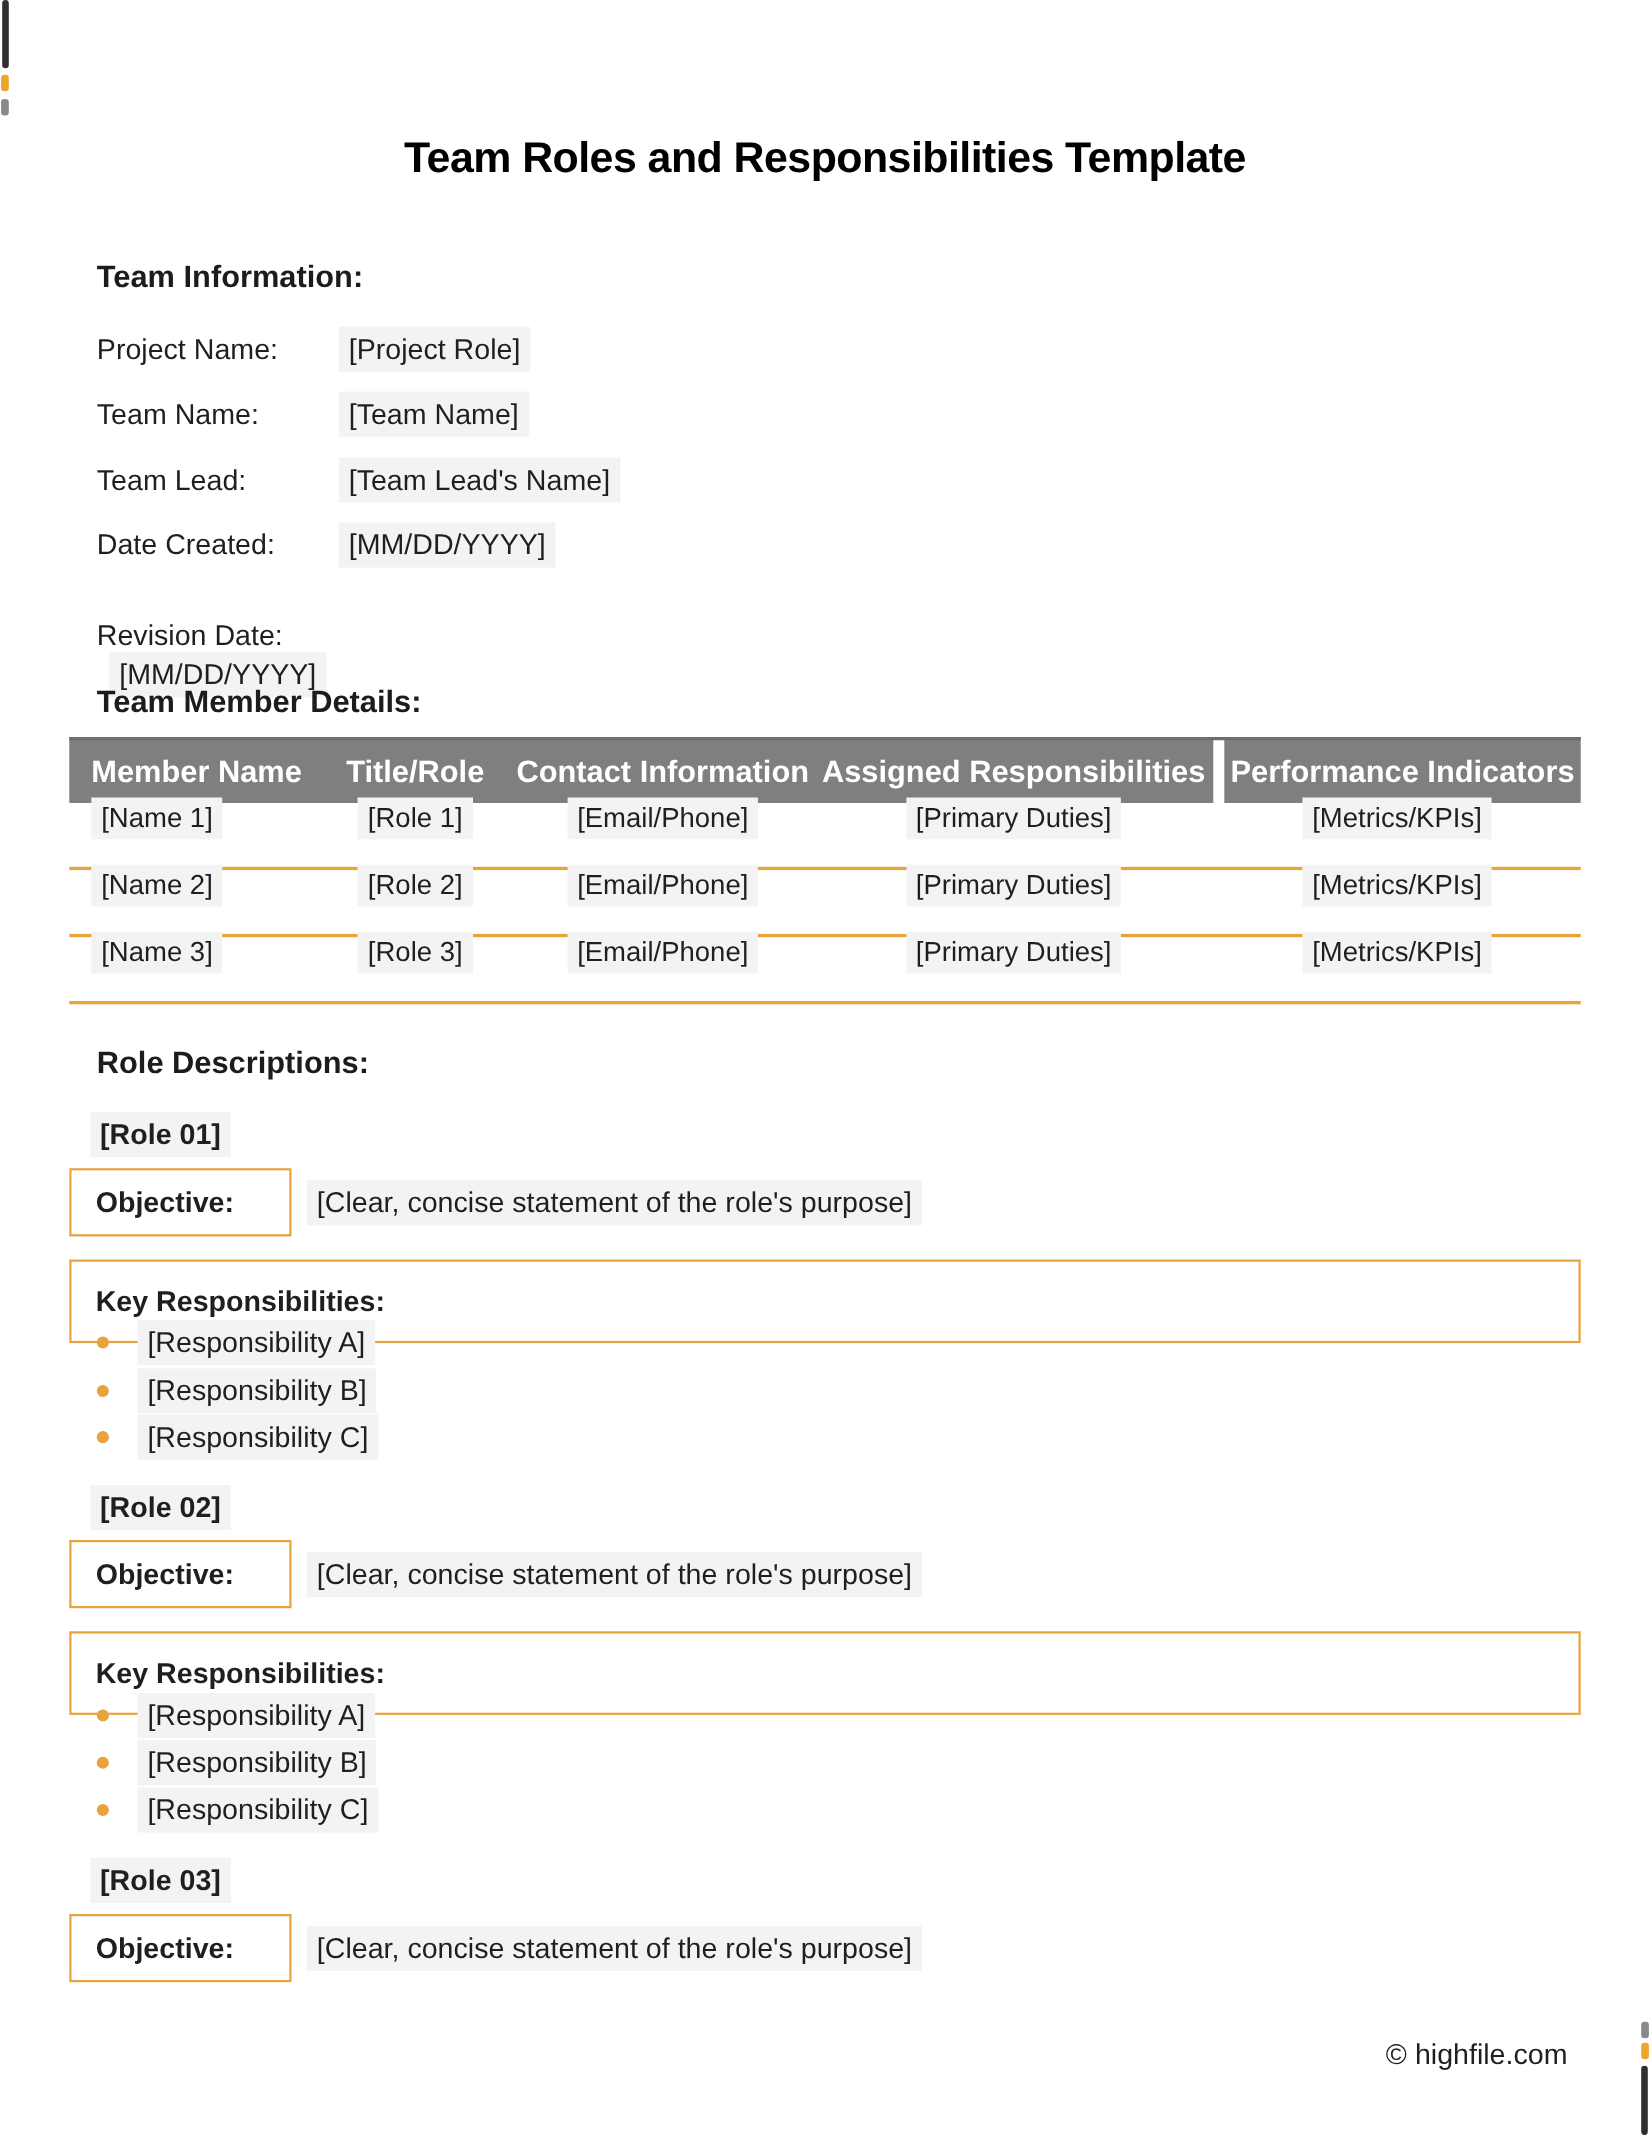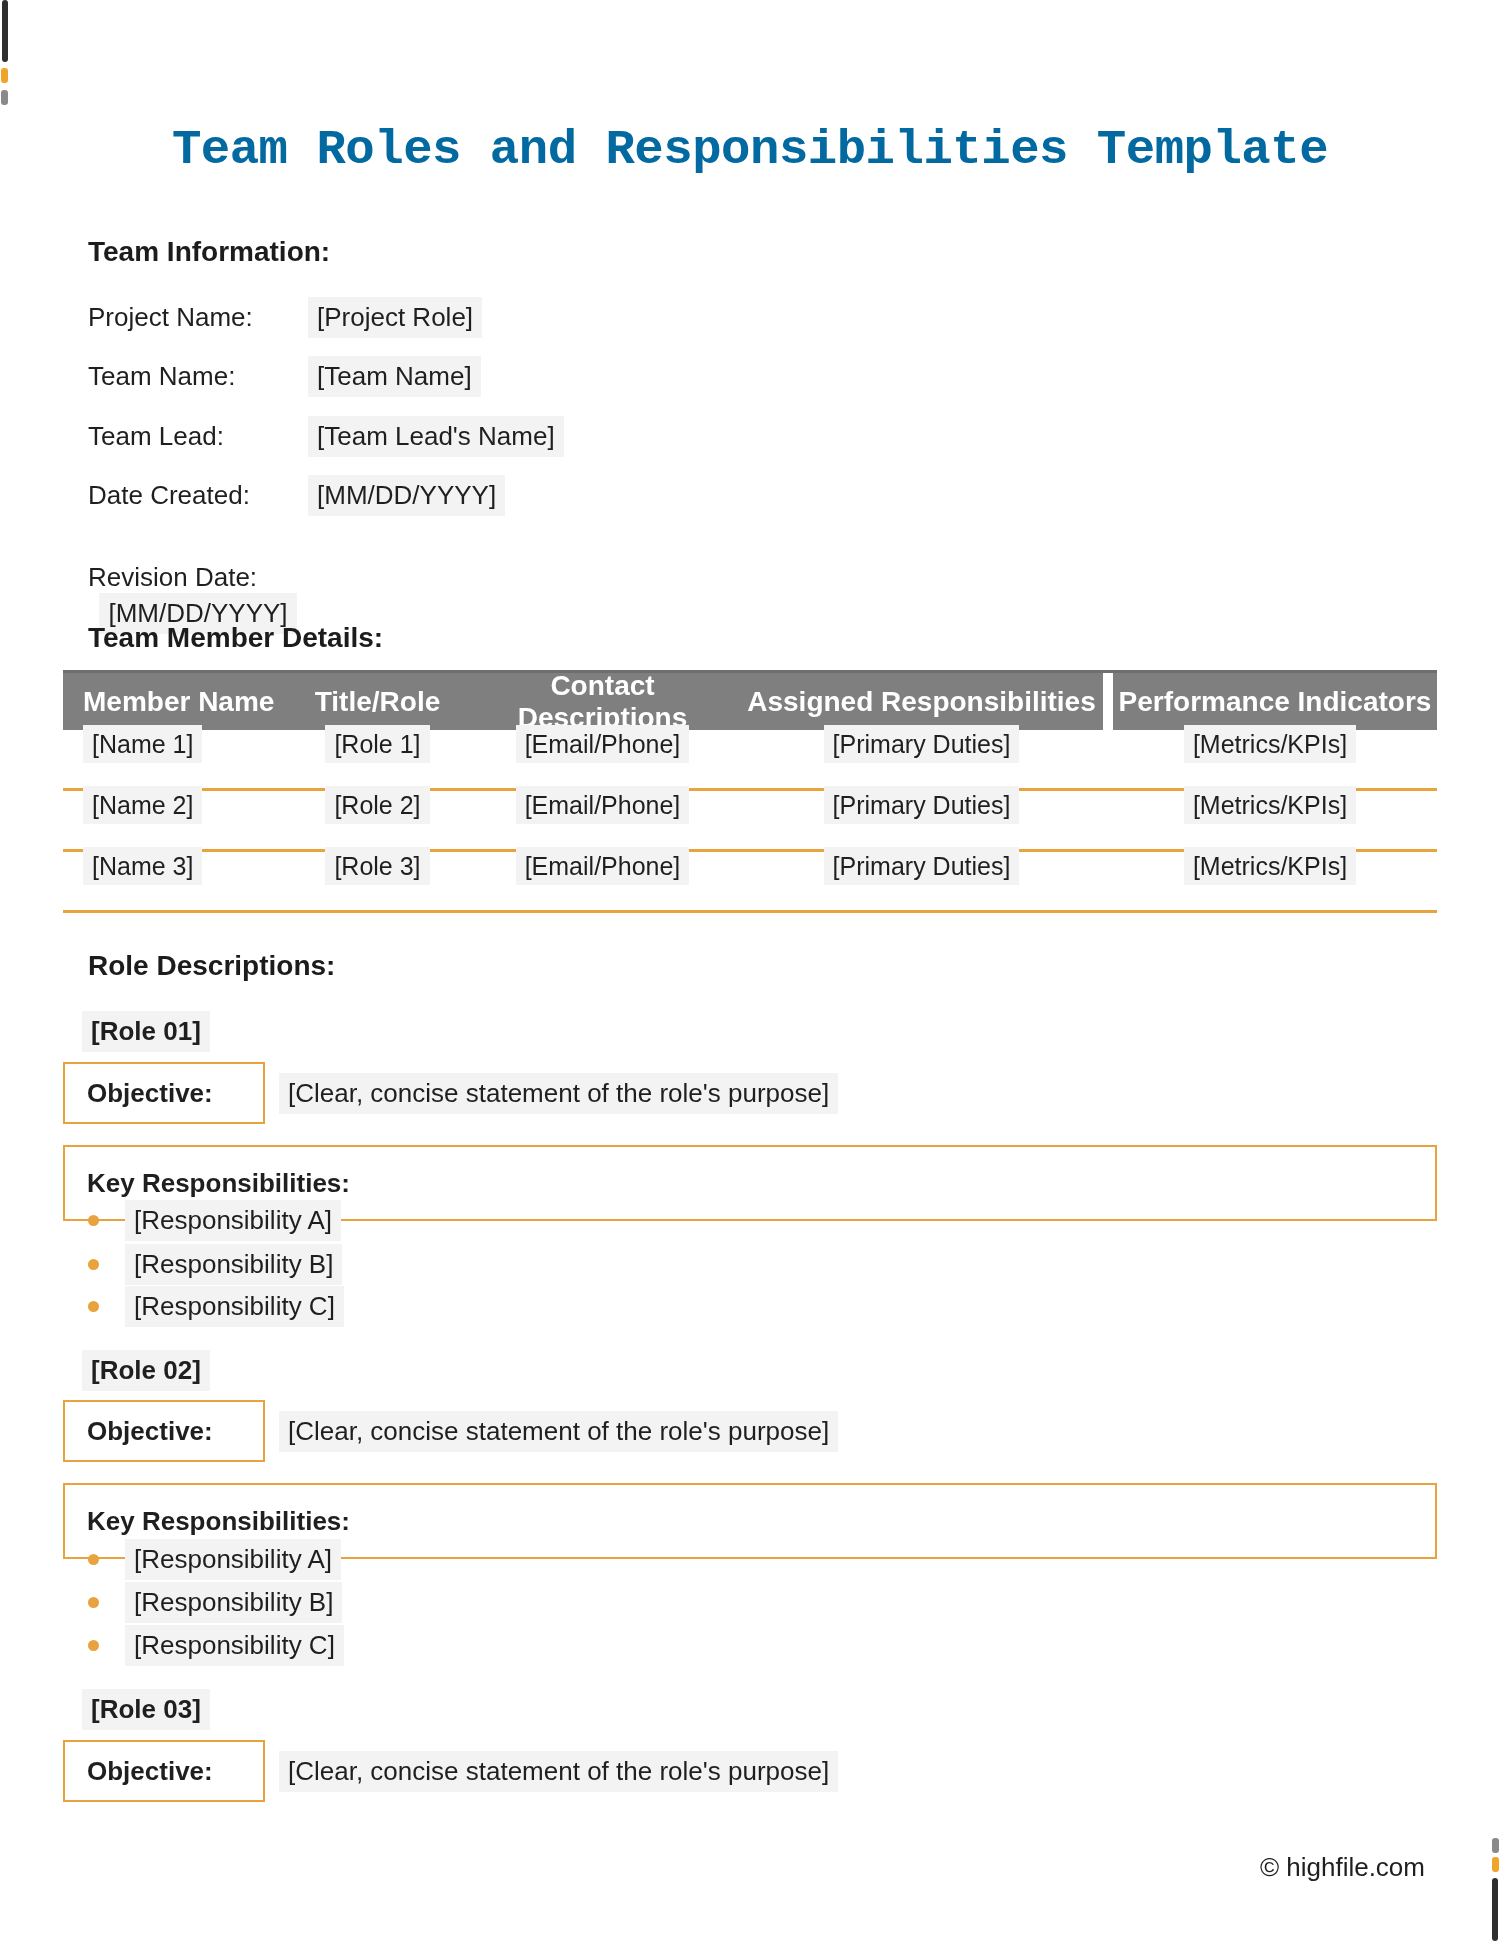--- a/index.html
+++ b/index.html
@@ -10,21 +10,21 @@
   
   .deco { position:absolute; border-radius:3px; }
   .deco-bar-top { left:2px; top:0; width:6px; height:62px; background:#2f2f2f; }
   .deco-orange-top { left:1px; top:68px; width:7px; height:15px; background:#f0a42a; }
   .deco-gray-top { left:1px; top:90px; width:7px; height:15px; background:#8a8a8a; }
   .deco-gray-bot { right:1px; top:1838px; width:7px; height:15px; background:#8a8a8a; }
   .deco-orange-bot { right:1px; top:1857px; width:7px; height:15px; background:#f0a42a; }
   .deco-bar-bot { right:2px; top:1878px; width:6px; height:63px; background:#2f2f2f; }
 
   .doc-title { position:absolute; top:122px; left:0; width:100%; text-align:center;
-    font-size:49px; font-weight:700; color:#0369a1; letter-spacing:-0.5px;font-family:Liberation Mono, monospace; }
+    font-size:39px; font-weight:700; color:#000000; letter-spacing:-0.5px; }
 
   .section-heading { position:absolute; left:88px; font-size:28px; font-weight:700; color:#1c1c1c; }
   .h-team-info { top:236px; }
   .h-member-details { top:622px; }
   .h-role-desc { top:950px; }
 
   .hl { background:#f3f3f3; padding:5px 9px; }
 
   
   .info-row { position:absolute; left:88px; height:40px; display:flex; align-items:center; font-size:26px;justify-content:space-between; }
@@ -95,21 +95,21 @@
     <span class="info-label">Revision Date:</span>
     <span class="info-value hl">[MM/DD/YYYY]</span>
   </div>
 
   <div class="section-heading h-member-details">Team Member Details:</div>
 
   <div class="tmd-table">
     <div class="thead">
       <div class="th c1">Member Name</div>
       <div class="th c2">Title/Role</div>
-      <div class="th c3">Contact Descriptions</div>
+      <div class="th c3">Contact Information</div>
       <div class="th c4">Assigned Responsibilities</div>
       <div class="th c5">Performance Indicators</div>
     </div>
     <div class="trow">
       <div class="td c1"><span class="hl">[Name 1]</span></div>
       <div class="td c2"><span class="hl">[Role 1]</span></div>
       <div class="td c3"><span class="hl">[Email/Phone]</span></div>
       <div class="td c4"><span class="hl">[Primary Duties]</span></div>
       <div class="td c5"><span class="hl">[Metrics/KPIs]</span></div>
     </div>

